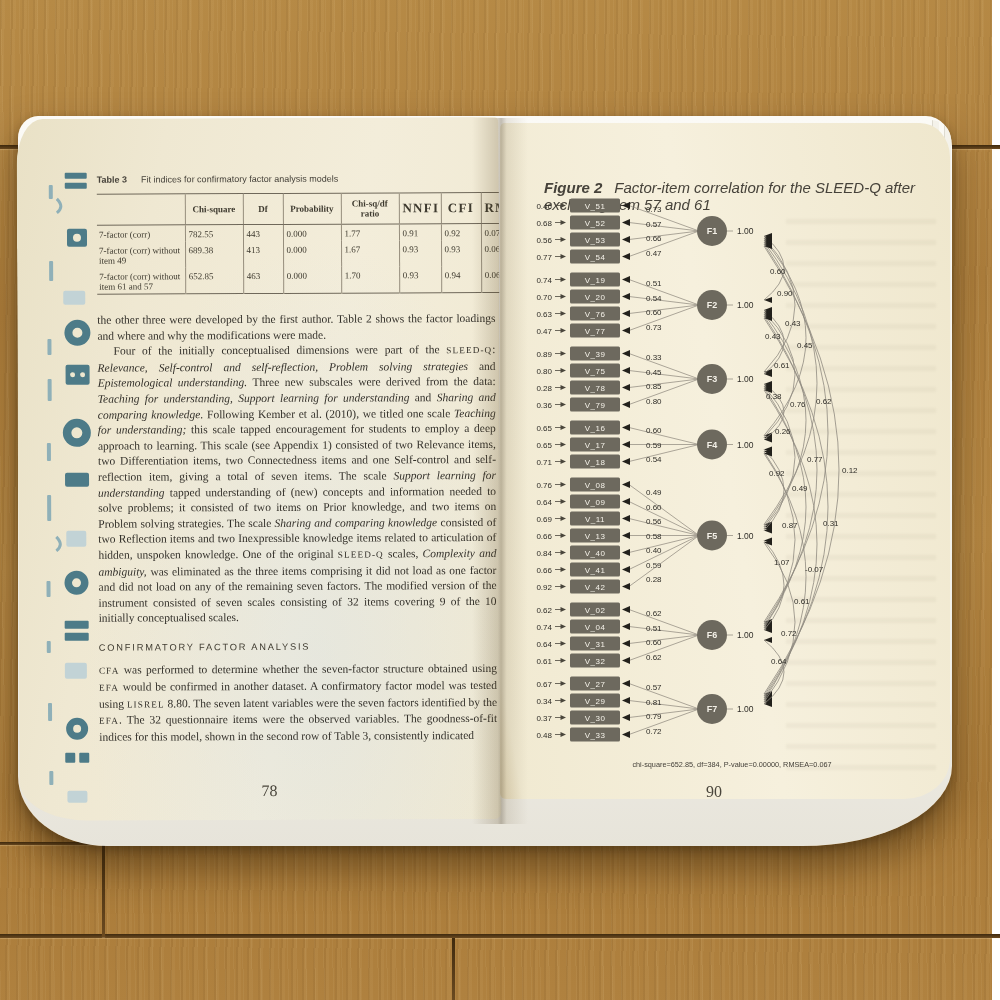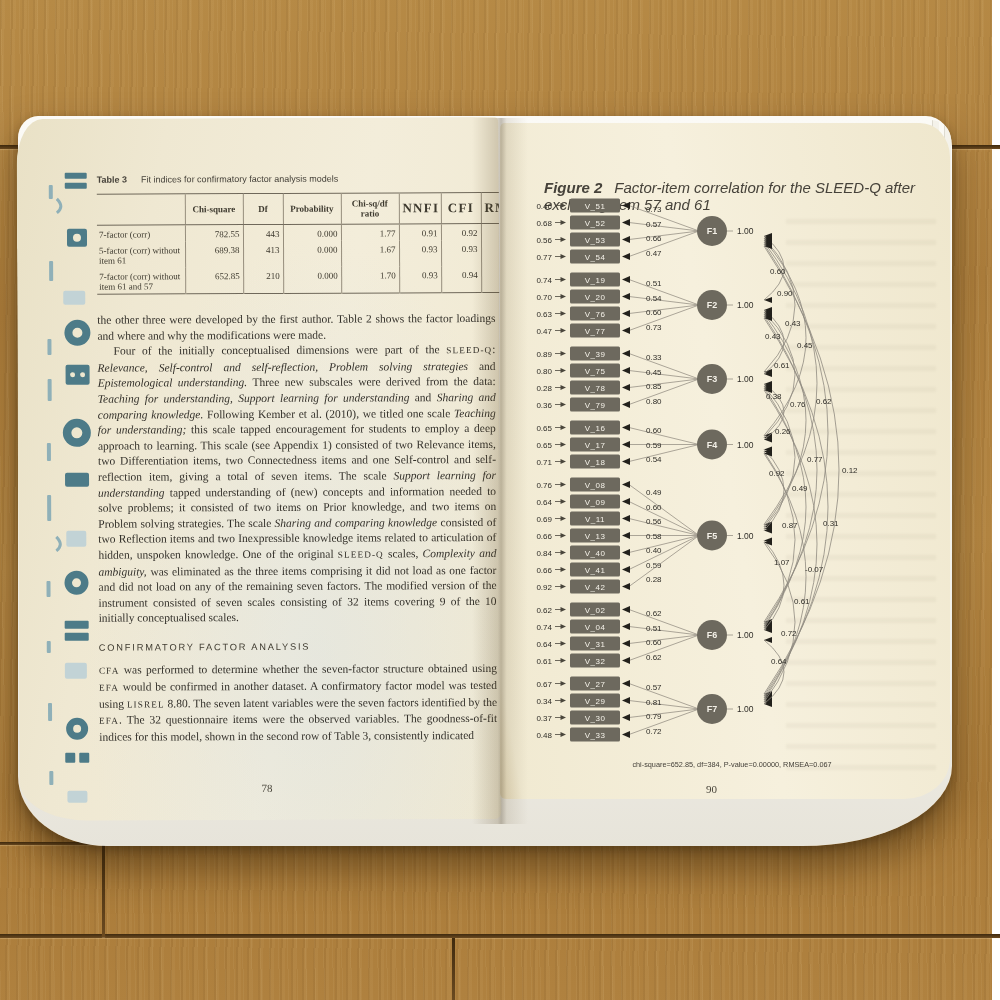--- a/index.html
+++ b/index.html
@@ -23,35 +23,35 @@
      border-radius:4px 30px 46px 6px / 6px 34px 40px 6px;}
   .spine{position:absolute;left:458px;top:8px;width:56px;height:706px;background:linear-gradient(90deg,rgba(90,70,35,0) 0%,rgba(90,70,35,.22) 46%,rgba(60,45,20,.3) 52%,rgba(90,70,35,.12) 62%,rgba(90,70,35,0) 100%);pointer-events:none;}
   
   .deco{position:absolute;left:2px;top:24px;}
   
   .lcontent{position:absolute;left:80px;top:56px;width:398px;color:#3c382d;}
   .cap{font-family:"Liberation Sans",sans-serif;font-size:9px;color:#46423a;margin-bottom:9px;}
   .cap b{font-weight:bold;margin-right:14px;}
   table.fit{border-collapse:collapse;width:396px;font-size:9px;color:#3e3a2f;table-layout:fixed;}
   table.fit th{border-top:1.2px solid #6f685a;border-bottom:1px solid #6f685a;font-weight:bold;padding:5px 3px;vertical-align:middle;text-align:center;}
-  table.fit td{padding:4px 3px 2px;text-align:right;vertical-align:top;}
+  table.fit td{padding:4px 3px 2px;text-align:left;vertical-align:top;}
   table.fit th+th, table.fit td+td{border-left:1px solid #968e7d;}
   table.fit td:first-child{text-align:left;padding-left:2px;}
   table.fit th:nth-child(n+6){font-size:13px;letter-spacing:1.3px;}
   table.fit col.c1{width:88px;} table.fit col.c2{width:58px;} table.fit col.c3{width:40px;}
   table.fit col.c4{width:58px;} table.fit col.c5{width:58px;} table.fit col.c6{width:42px;}
   table.fit col.c7{width:40px;} table.fit col.c8{width:50px;}
   table.fit tbody{border-bottom:1.2px solid #6f685a;}
   .body-text{margin-top:18px;font-size:11.5px;line-height:15.6px;text-align:justify;color:#33302a;}
   .body-text p{margin:0;}
   .body-text p.ind{text-indent:16px;}
   .it{font-style:italic;}
   .sc{font-size:.8em;letter-spacing:.12em;}
   .subhead{font-family:"Liberation Sans",sans-serif;font-size:9.3px;letter-spacing:1.8px;color:#3f3b30;margin:14px 0 7px;}
-  .pageno{position:absolute;font-size:11px;color:#4a463c;}
+  .pageno{position:absolute;font-size:16px;color:#4a463c;}
   
   .rcaption{position:absolute;left:44px;top:56px;width:410px;font-family:"Liberation Sans",sans-serif;font-size:15px;color:#46423a;font-style:italic;}
   .rcaption b{margin-right:12px;}
   #fig-svg{position:absolute;left:22px;top:66px;}
   .ghost{position:absolute;left:286px;top:96px;width:150px;height:560px;opacity:.5;filter:blur(1.2px);
     background:repeating-linear-gradient(180deg, rgba(125,115,92,.12) 0 5px, rgba(125,115,92,0) 5px 21px);}
 </style>
 </head>
 <body>
 
@@ -144,33 +144,33 @@
                 <td>7-factor (corr)</td>
                 <td>782.55</td>
                 <td>443</td>
                 <td>0.000</td>
                 <td>1.77</td>
                 <td>0.91</td>
                 <td>0.92</td>
                 <td>0.070</td>
               </tr>
               <tr>
-                <td>5-factor (corr) without item 61</td>
+                <td>7-factor (corr) without item 49</td>
                 <td>689.38</td>
                 <td>413</td>
                 <td>0.000</td>
                 <td>1.67</td>
                 <td>0.93</td>
                 <td>0.93</td>
                 <td>0.066</td>
               </tr>
               <tr>
                 <td>7-factor (corr) without item 61 and 57</td>
                 <td>652.85</td>
-                <td>210</td>
+                <td>463</td>
                 <td>0.000</td>
                 <td>1.70</td>
                 <td>0.93</td>
                 <td>0.94</td>
                 <td>0.067</td>
               </tr>
             </tbody>
         </table>
         <div class="body-text">
           <p><span>the other three were developed by the first author. Table 2 shows the factor loadings and where and why the modifications were made.</span></p>

